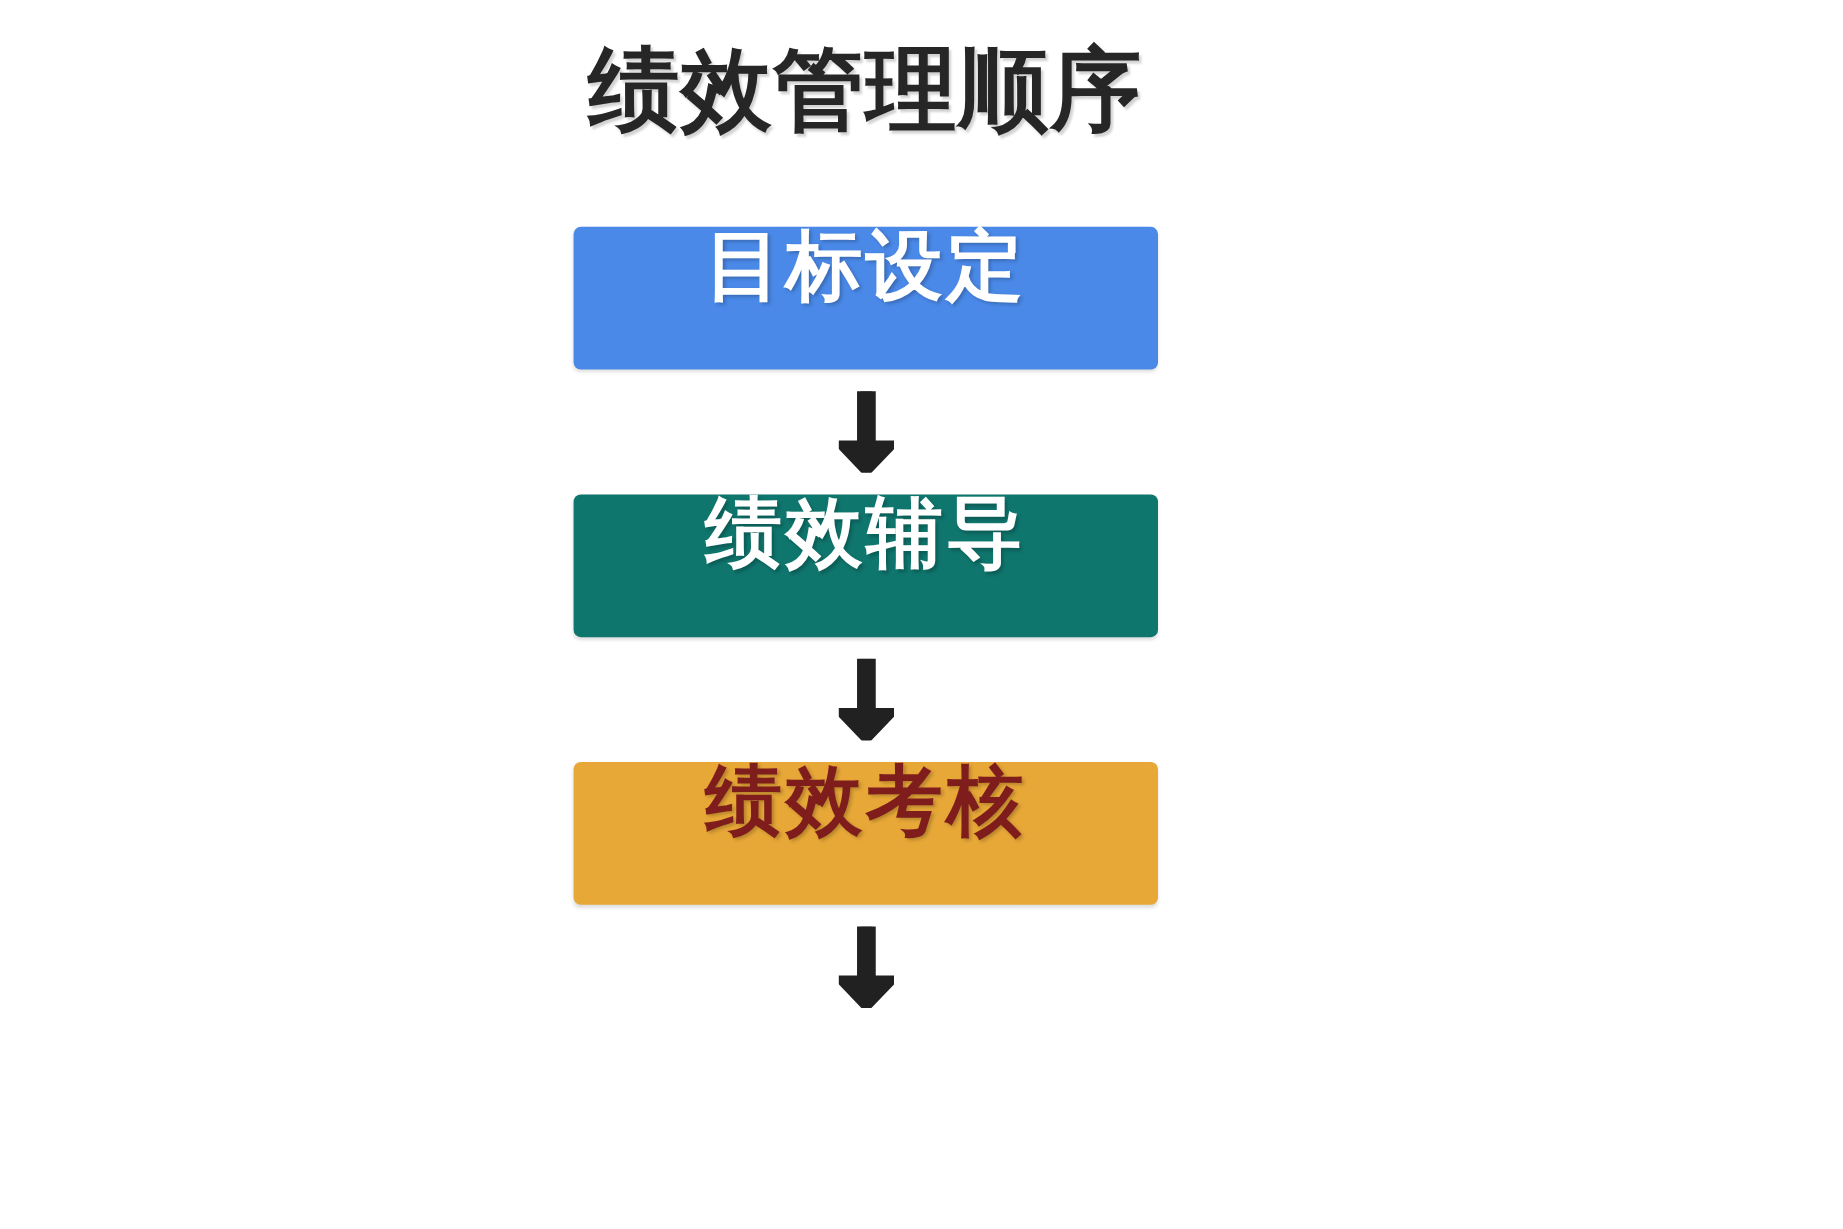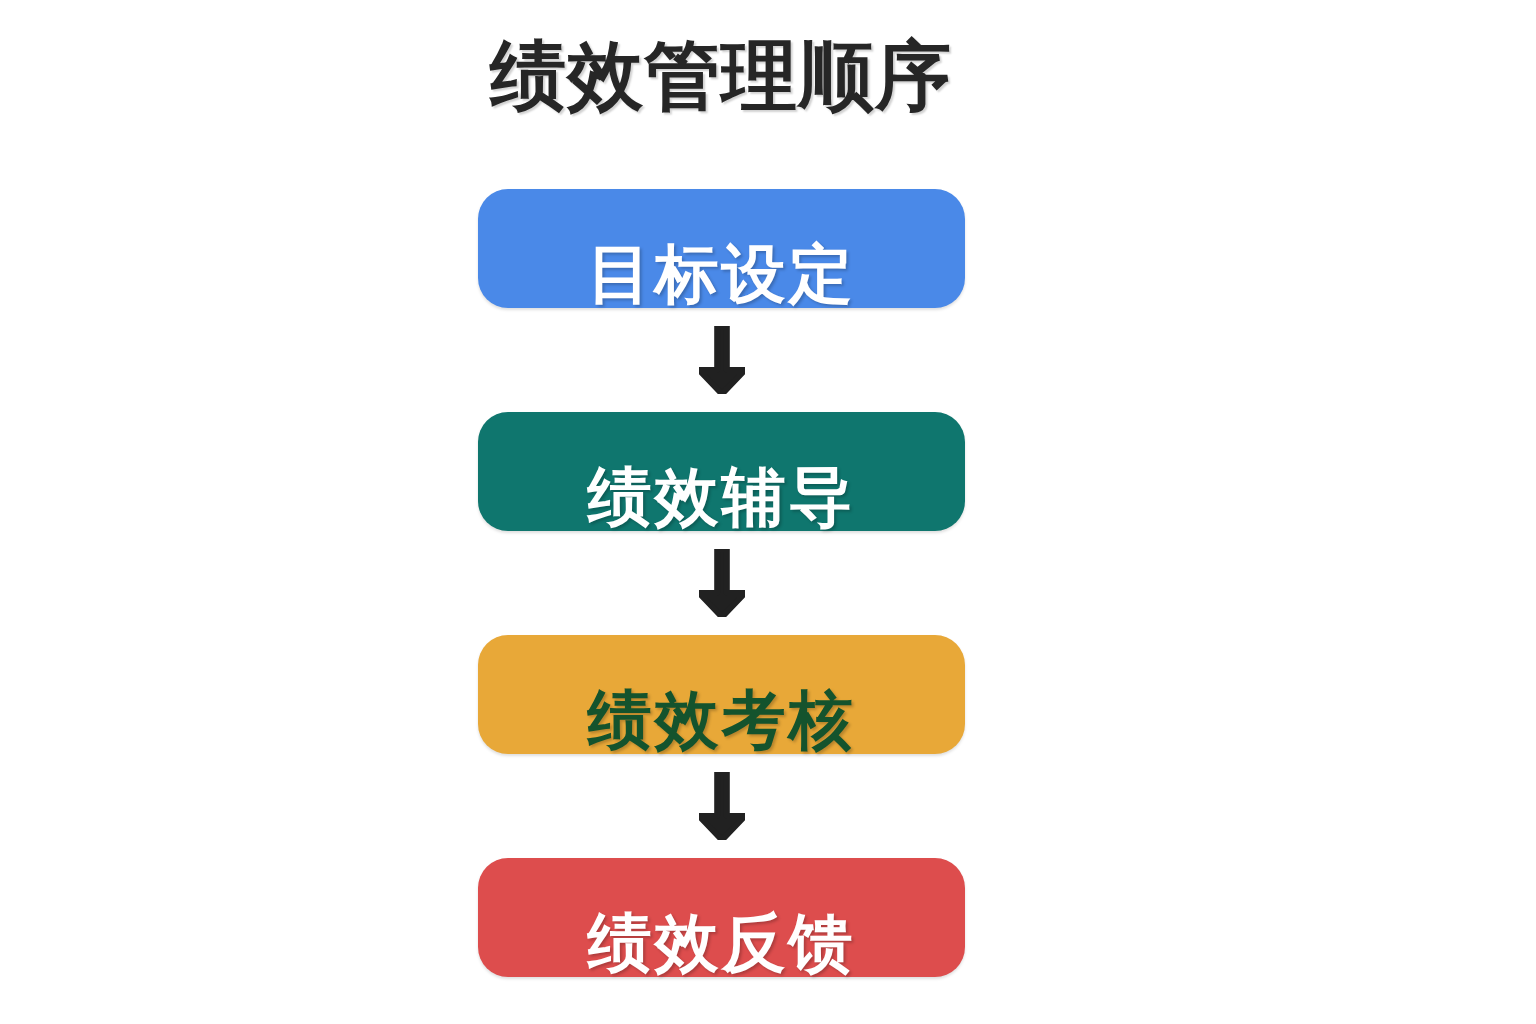--- a/index.html
+++ b/index.html
@@ -45,23 +45,23 @@
     width: 487px;
     display: flex;
     flex-direction: column;
     align-items: center;
   }
 
   
   .step-box {
     width: 487px;
     height: 119px;
-    border-radius: 30px;
+    border-radius: 6px;
     display: flex;
-    align-items: flex-end;
+    align-items: flex-start;
     justify-content: center;
     box-sizing: border-box;
     box-shadow: 0 2px 3px rgba(0,0,0,0.13);
   }
   .step-label {
     font-size: 64px;
     line-height: 1;
     font-weight: 700;
     color: #ffffff;
     letter-spacing: 3px;
@@ -109,29 +109,26 @@
 
     <div class="connector">
       <span>
         <svg width="46" height="68" viewBox="0 0 46 68" aria-hidden="true">
           <path d="M18.2 0 H27.8 V44 H46 L23 68 L0 44 H18.2 Z" fill="#212121" stroke="#212121" stroke-width="6" stroke-linejoin="round"></path>
         </svg>
       </span>
     </div>
 
     <div class="step-box" id="step-3" style="background-color: rgb(232, 168, 56);">
-      <span class="step-label" style="color: #14532d;">绩效考核</span>
+      <span class="step-label" style="color: #7f1d1d;">绩效考核</span>
     </div>
 
     <div class="connector">
       <span>
         <svg width="46" height="68" viewBox="0 0 46 68" aria-hidden="true">
           <path d="M18.2 0 H27.8 V44 H46 L23 68 L0 44 H18.2 Z" fill="#212121" stroke="#212121" stroke-width="6" stroke-linejoin="round"></path>
         </svg>
       </span>
     </div>
 
-    <div class="step-box" id="step-4" style="background-color: rgb(221, 77, 77);">
-      <span class="step-label" style="color: rgb(255, 255, 255);">绩效反馈</span>
-    </div>
 
   </div>
 </div>
 
 </body></html>

